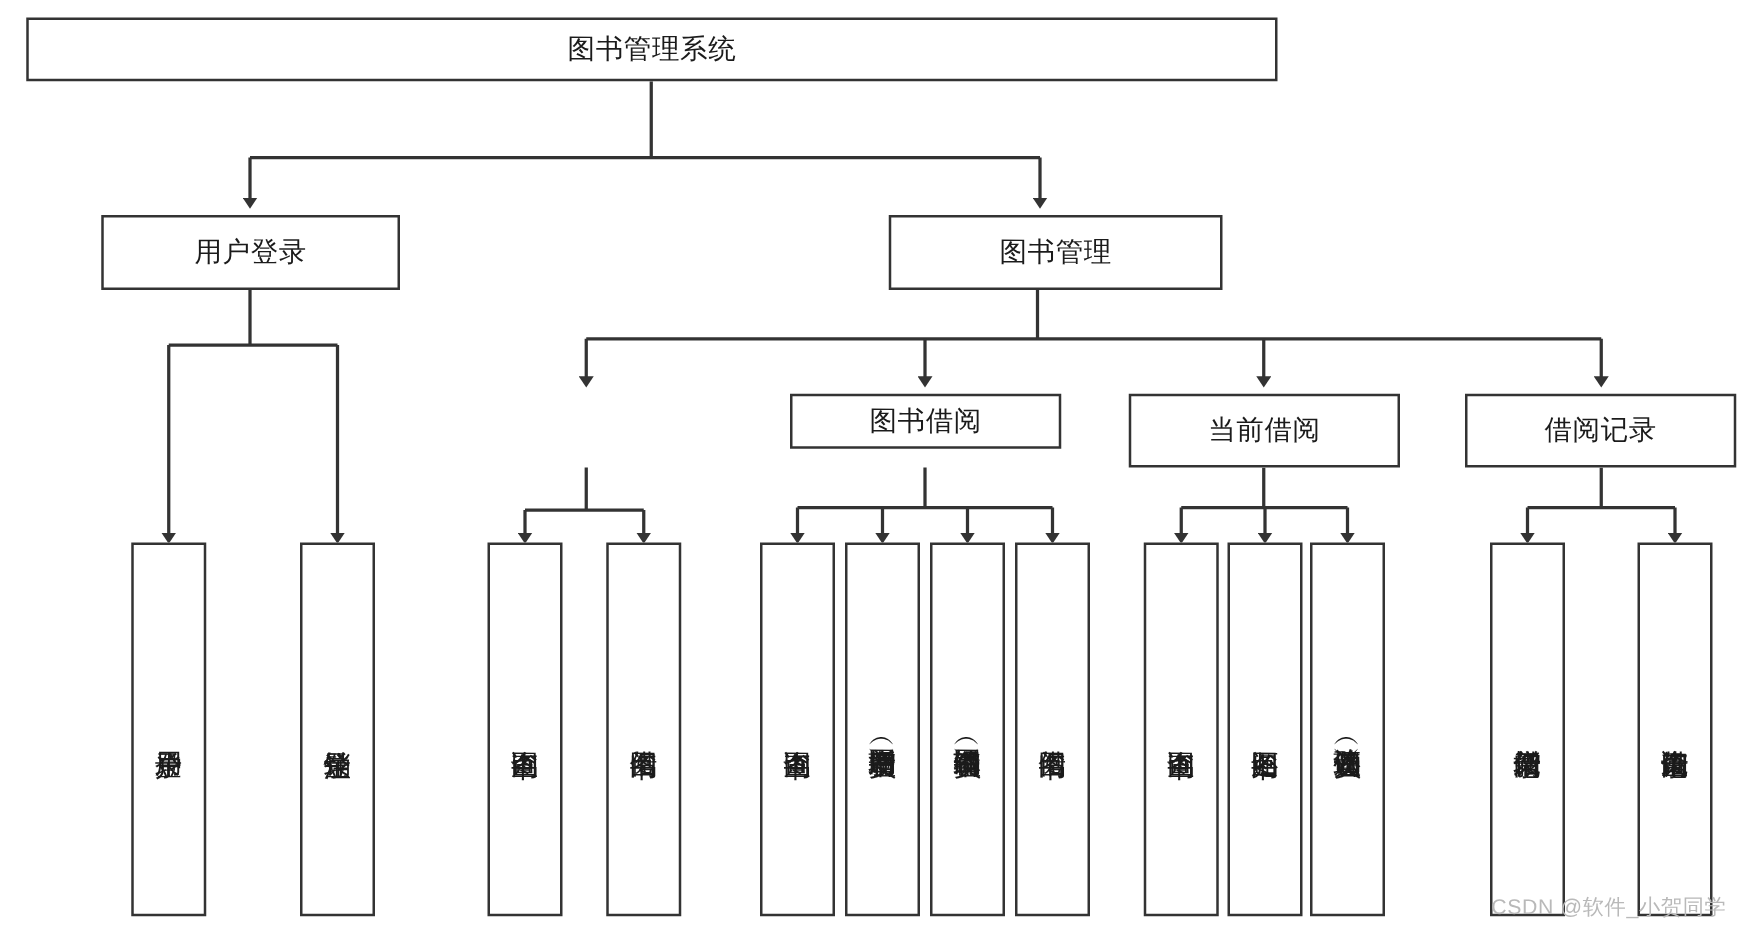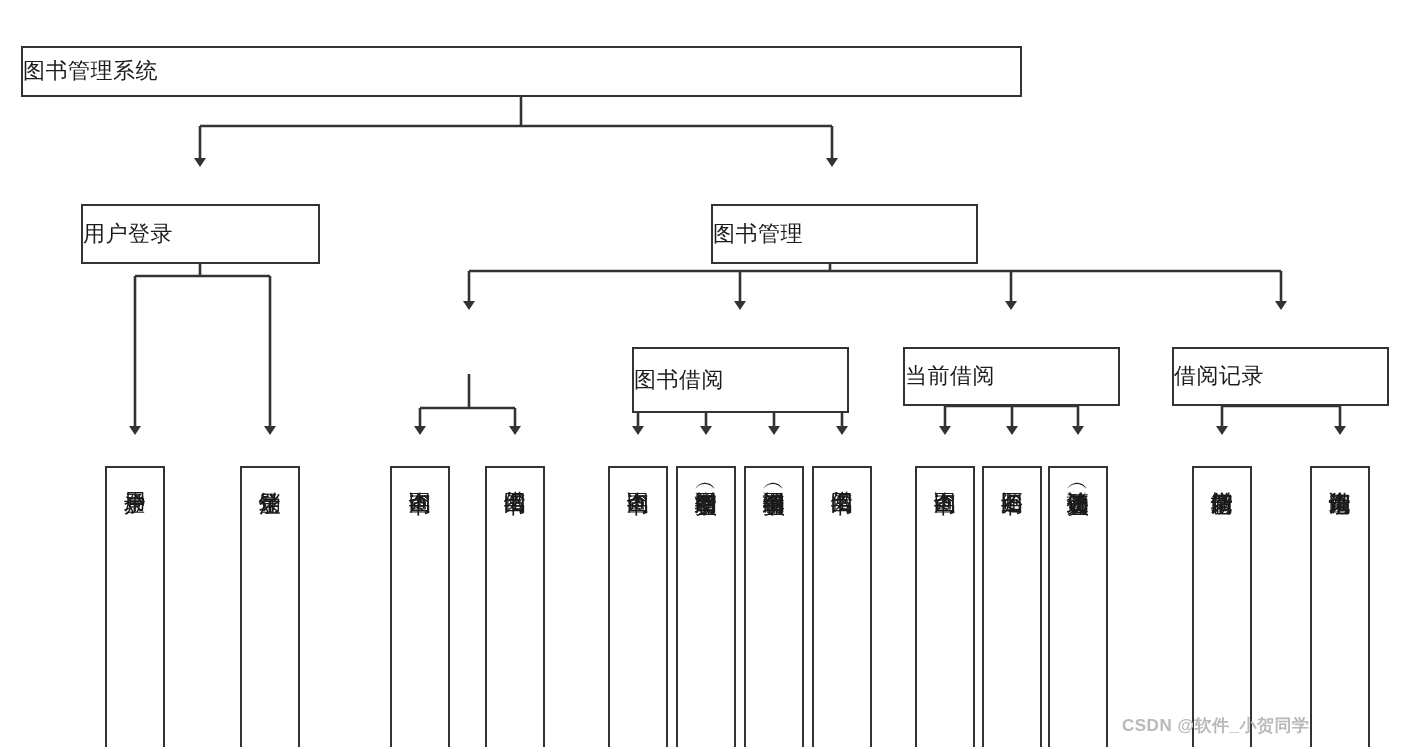--- a/index.html
+++ b/index.html
@@ -17,24 +17,23 @@
     background: #ffffff;
     overflow: hidden;
   }
   .node {
     position: absolute;
     box-sizing: border-box;
     border: 2.5px solid #333333;
     background: #ffffff;
     display: flex;
     align-items: center;
-    justify-content: flex-start;
+    justify-content: center;
     color: #1b1b1b;
     letter-spacing: 0.5px;
-    margin-top: 32px;
   }
   .node.horiz {
     font-size: 22px;
     line-height: 1.2;
     white-space: nowrap;
   }
   .node.vert {
     writing-mode: vertical-rl;
     text-orientation: upright;
     font-size: 22px;
@@ -123,21 +122,21 @@
     <span>图书管理系统</span>
   </div>
 
   <div class="node horiz" style="left:81px; top:172px; width:239px; height:60px;">
     <span>用户登录</span>
   </div>
   <div class="node horiz" style="left:711px; top:172px; width:267px; height:60px;">
     <span>图书管理</span>
   </div>
 
-  <div class="node horiz" style="left:632px; top:315px; width:217px; height:66px;">
+  <div class="node horiz" style="left:632px; top:315px; width:217px; height:44px;">
     <span>图书借阅</span>
   </div>
   <div class="node horiz" style="left:1172px; top:315px; width:217px; height:59px;">
     <span>借阅记录</span>
   </div>
   <div class="node horiz" style="left:903px; top:315px; width:217px; height:59px;">
     <span>当前借阅</span>
   </div>
 
   <div class="node vert" style="left:105px; top:434px; width:60px; height:299px;">
@@ -177,15 +176,15 @@
     <span class="vlabel">确认归还（管理员）</span>
   </div>
 
   <div class="node vert" style="left:1192px; top:434px; width:60px; height:299px;">
     <span class="vlabel">新增借阅记录</span>
   </div>
   <div class="node vert" style="left:1310px; top:434px; width:60px; height:299px;">
     <span class="vlabel">查询借阅记录</span>
   </div>
 
-  <div class="watermark" style="left:1122px; top:714px;font-weight:bold;">CSDN @软件_小贺同学</div>
+  <div class="watermark" style="left:1193px; top:714px;">CSDN @软件_小贺同学</div>
 
 </div>
 
 </body></html>

